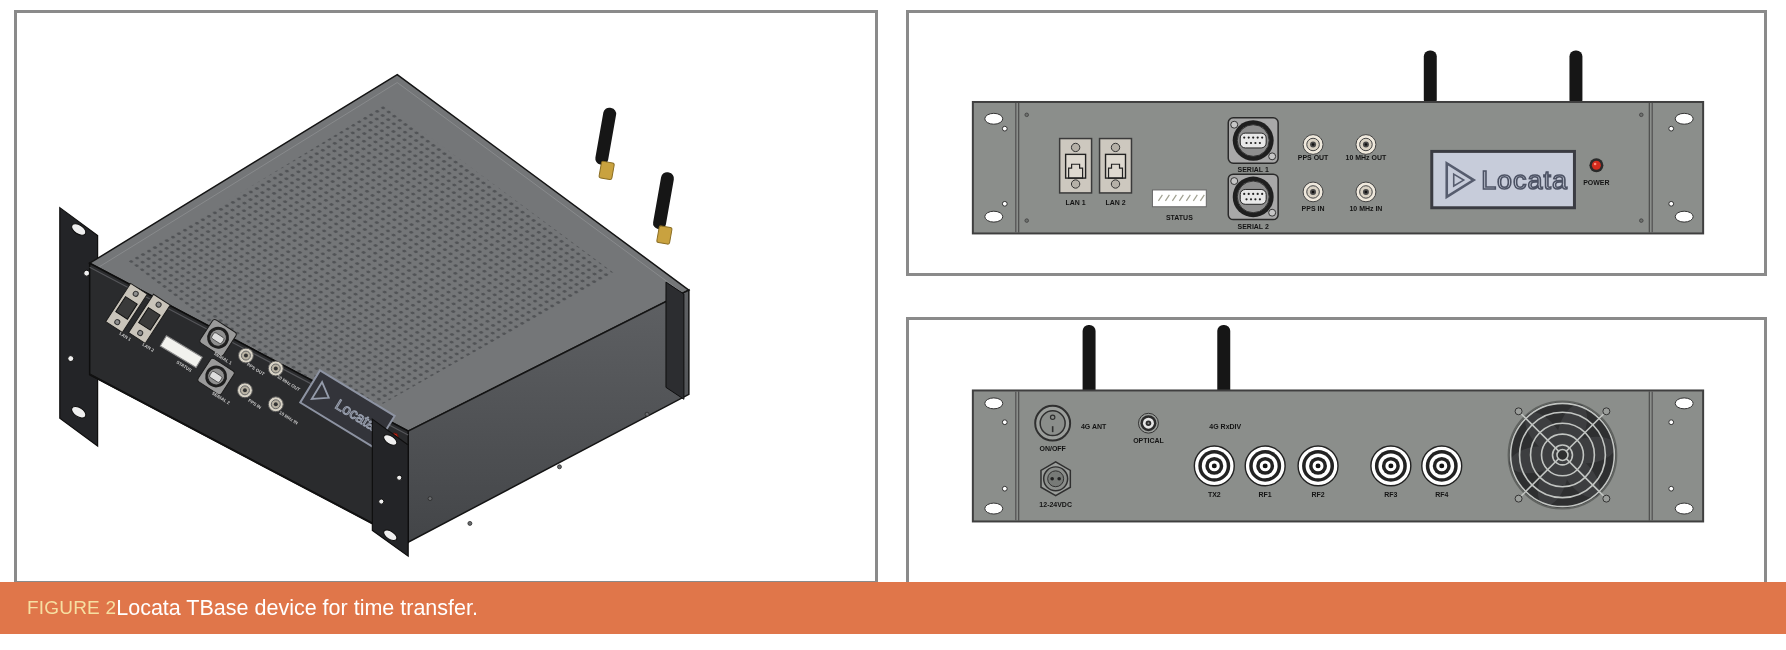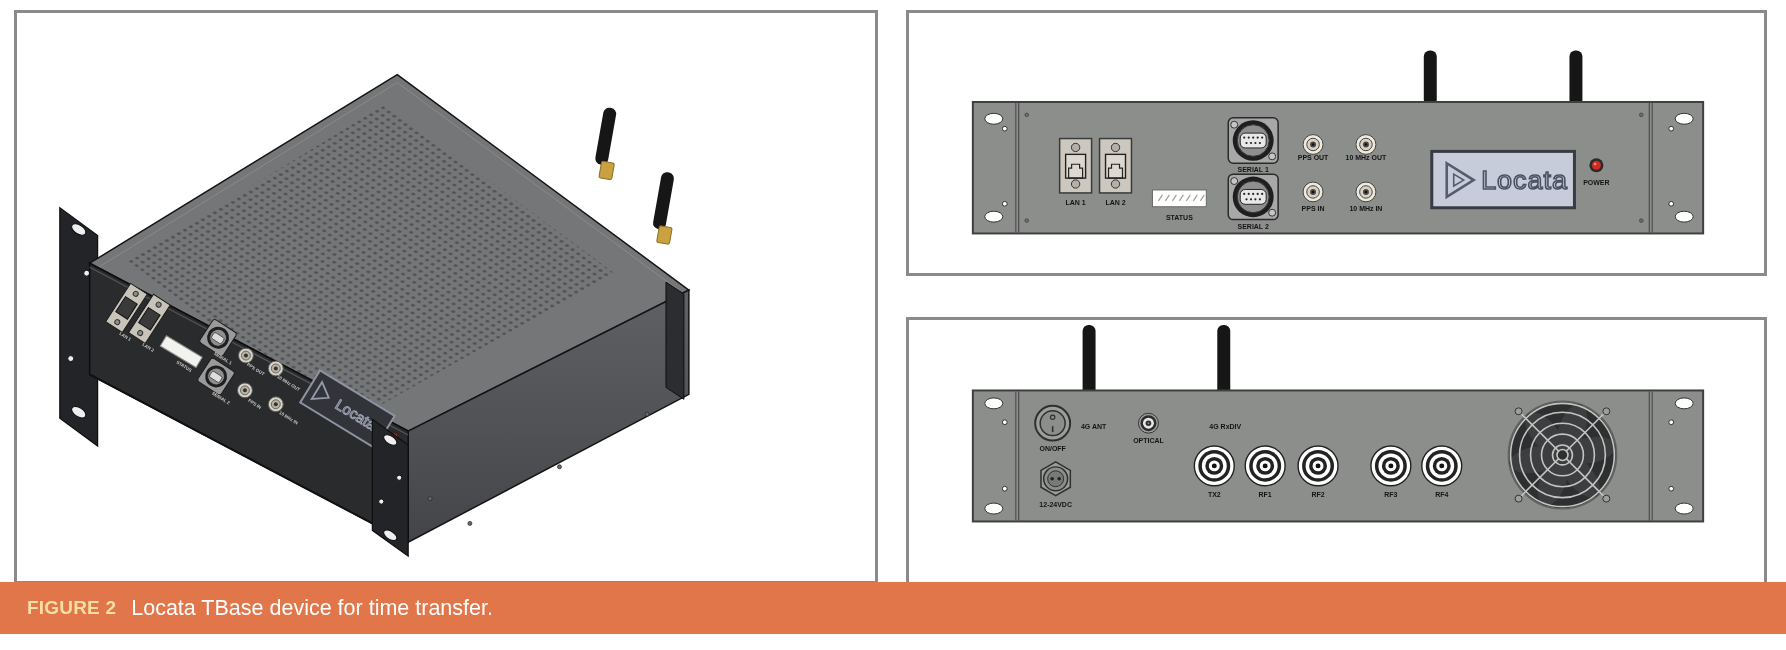--- a/index.html
+++ b/index.html
@@ -4,22 +4,22 @@
 <style>
   html,body{margin:0;padding:0;background:#ffffff;}
   .page{position:relative;width:1786px;height:650px;background:#ffffff;overflow:hidden;
         font-family:"Liberation Sans",sans-serif;}
   .panel{position:absolute;background:#ffffff;border:3px solid #8a8a8a;box-sizing:border-box;}
   .panel-left{left:14px;top:10px;width:864px;height:574px;}
   .panel-front{left:906px;top:10px;width:861px;height:266px;}
   .panel-rear{left:906px;top:317px;width:861px;height:268px;}
   .caption-bar{position:absolute;left:0;top:582px;width:1786px;height:52px;background:#e0764a;
                display:flex;align-items:center;padding-left:27px;box-sizing:border-box;}
-  .caption-tag{font-weight:bold;font-size:19px;color:#f6dfa2;letter-spacing:0.2px;}
-  .caption-text{font-size:21.5px;color:#ffffff;margin-left:15px;}
+  .caption-tag{font-weight:normal;font-size:19px;color:#f6dfa2;letter-spacing:0.2px;}
+  .caption-text{font-size:21.5px;color:#ffffff;}
   svg{display:block;}
   text{font-family:"Liberation Sans",sans-serif;}
   .lbl{font-size:7px;font-weight:bold;fill:#141414;text-anchor:middle;}
   .lbl-iso{font-size:4.5px;font-weight:bold;fill:#c9c9c9;text-anchor:middle;}
 </style>
 </head>
 <body>
 
 <div class="page">
 

